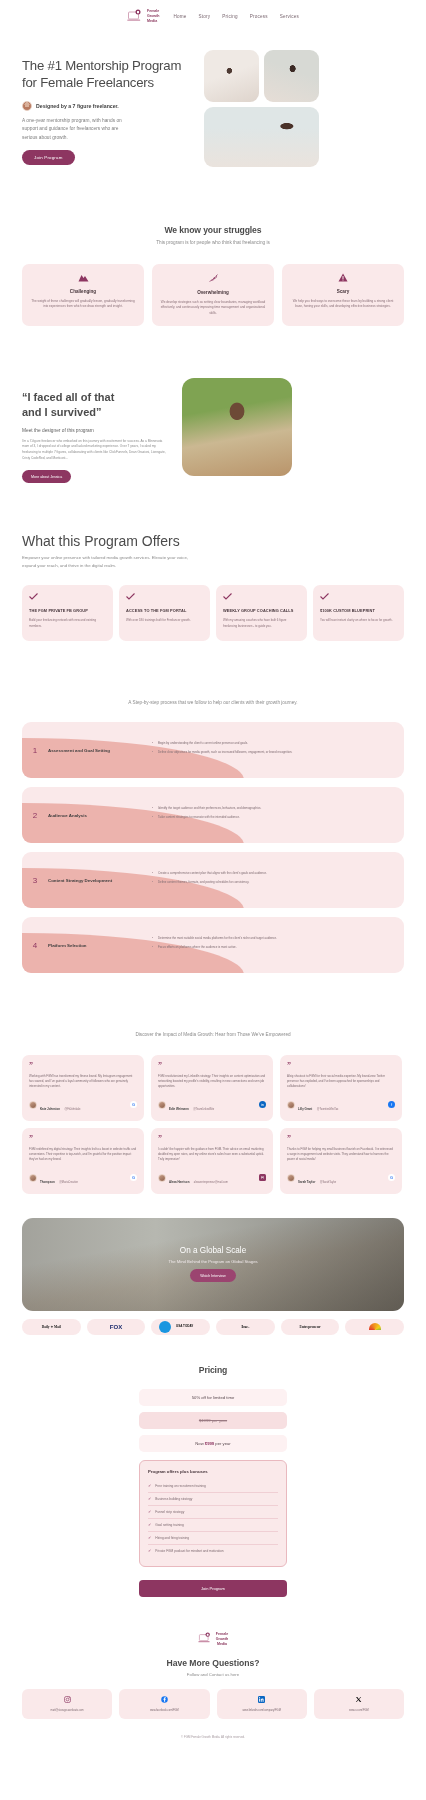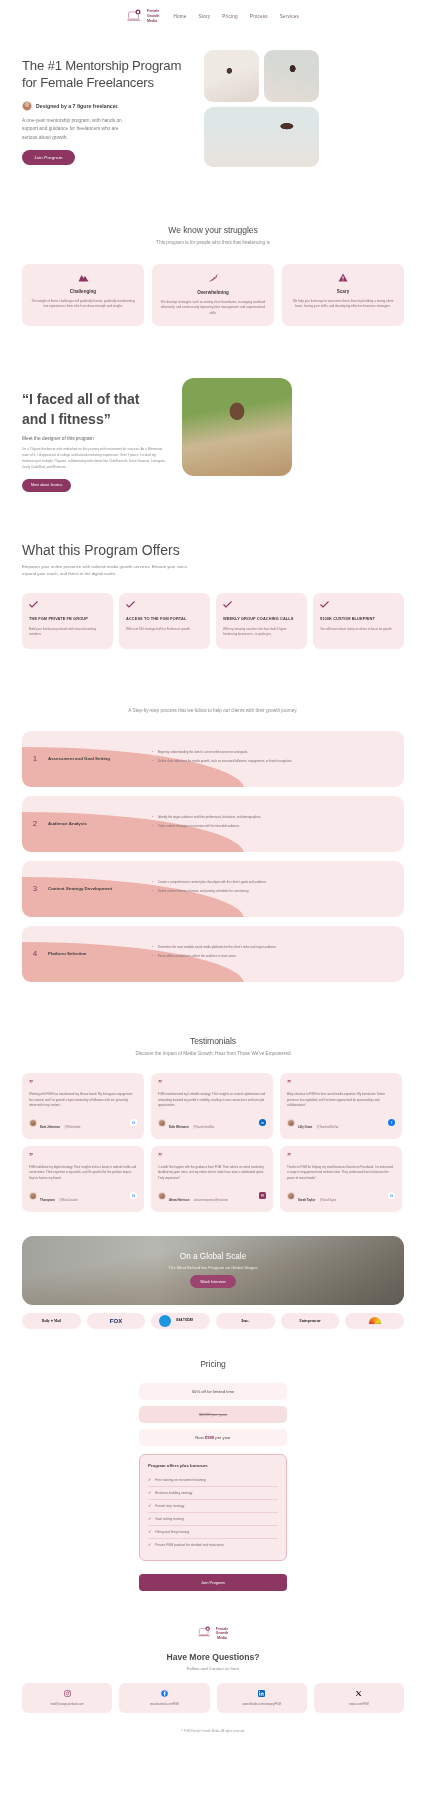--- a/index.html
+++ b/index.html
@@ -59,42 +59,42 @@
   .img-b { background:
      radial-gradient(ellipse at 52% 36%, #3b2a25 0 7%, transparent 8%),
      linear-gradient(200deg,#d7d9d4 0 40%,#e6ddd6 100%); }
   .img-c { background:
      radial-gradient(ellipse at 72% 32%, #4a3229 0 5%, transparent 6%),
      linear-gradient(180deg,#dfe6e6 0 35%,#eae3dd 100%); }
 
   
   .sec { padding: 0 22px; }
   .sec-title {
-    font-size: 8.6px; color: #4b4b4b; text-align: center; font-weight: 400;
+    font-size: 8.6px; color: #4b4b4b; text-align: center; font-weight: 700;
     letter-spacing: -.1px;
   }
   .sec-sub {
     font-size: 4.7px; color: #8a8a8a; text-align: center; margin-top: 4px; line-height: 1.6;
   }
 
   
   .struggles { padding-top: 58px; }
   .struggle-cards { display: flex; gap: 8px; margin-top: 17px; }
   .s-card {
     flex: 1; background: #fae9ea; border-radius: 7px; padding: 9px 7px 10px 7px;
     text-align: center; min-height: 62px;
   }
   .s-ico { font-size: 9px; color: #8d3661; line-height: 1; }
   .s-h { font-size: 4.6px; font-weight: 700; color: #45343a; margin-top: 5px; }
   .s-p { font-size: 3.1px; line-height: 1.8; color: #8a7078; margin-top: 5px; }
 
   
   .story { display: flex; padding: 52px 22px 0 22px; gap: 12px; align-items: flex-start; }
   .story-left { width: 148px; padding-top: 12px; }
-  .story-h { font-size: 14px; line-height: 1.38; color: #4b4b4b; }
+  .story-h { font-size: 11px; line-height: 1.38; color: #4b4b4b; }
   .story-sub { font-size: 4.8px; color: #5f5f5f; margin-top: 7px; }
   .story-p { font-size: 3.2px; line-height: 1.85; color: #8b8b8b; margin-top: 6px; }
   .btn-sm {
     display:inline-block; margin-top: 8px; background: #8d3661; color:#fff; border:none;
     border-radius: 16px; font-size: 3.6px; padding: 4.5px 9px; cursor:pointer;
     font-family: "Liberation Sans", sans-serif;
   }
   .story-img {
     width: 110px; height: 98px; border-radius: 12px;
     background:
@@ -157,21 +157,21 @@
   .t-handle { font-size: 2.6px; color: #8a7078; }
   .t-badge { width: 7px; height: 7px; border-radius: 2px; display:flex; align-items:center; justify-content:center; font-size: 4px; flex: 0 0 auto; }
   .bg-google { background: #fff; color: #4285f4; font-weight: 700; border-radius: 50%; }
   .bg-li { background: #0a66c2; color: #fff; border-radius: 50%; }
   .bg-fb { background: #1877f2; color: #fff; border-radius: 50%; }
   .bg-mail { background: #8d3661; color: #fff; border-radius: 1.5px; }
 
   
   .global { padding: 24px 22px 0 22px; }
   .global-banner {
-    position: relative; height: 69px; border-radius: 11px; overflow: hidden;
+    position: relative; height: 93px; border-radius: 11px; overflow: hidden;
     background:
       linear-gradient(90deg, rgba(60,50,45,.30), rgba(70,58,50,.18) 35%, rgba(40,34,30,.45)),
       linear-gradient(170deg,#cfd3cc 0 30%, #b9b4a6 55%, #8e8a7e 100%);
     display: flex; align-items: center; justify-content: center; flex-direction: column;
   }
   .global-banner .gtitle { color: #fff; font-size: 8.2px; position: relative; z-index:3; }
   .global-banner .gsub { color: #f0e9ea; font-size: 4.2px; margin-top: 4px; position: relative; z-index:3; }
   .btn-watch {
     margin-top: 5px; background: #9b4470; color: #fff; border: none; border-radius: 14px;
     font-size: 3.6px; padding: 4.5px 10px; position: relative; z-index:3; cursor: pointer;
@@ -320,21 +320,21 @@
         <div class="s-h">Scary</div>
         <div class="s-p">We help you find ways to overcome these fears by building a strong client base, honing your skills, and developing effective business strategies.</div>
       </div>
     </div>
   </section>
 
   <section class="story">
     <div class="story-left">
       <h2 class="story-h">
         <span>“I faced all of that</span><br>
-        <span>and I fitness”</span>
+        <span>and I survived”</span>
       </h2>
       <div class="story-sub">Meet the designer of this program</div>
       <p class="story-p">I'm a 7-figure freelancer who embarked on this journey with excitement for success. As a Minnesota mom of 3, I dropped out of college and lacked marketing experience. Over 7 years, I scaled my freelancing to multiple 7 figures, collaborating with clients like ClickFunnels, Dean Graziosi, Lionsgate, Cristy CodeRed, and Morticost...</p>
       <button class="btn-sm">More about Jessica</button>
     </div>
     <div class="story-img"></div>
   </section>
 
   <section class="sec offers">
     <h2>What this Program Offers</h2>
@@ -420,21 +420,20 @@
         <ul class="bullets">
           <li>Determine the most suitable social media platforms for the client's niche and target audience.</li>
           <li>Focus efforts on platforms where the audience is most active.</li>
         </ul>
       </div>
 
     </div>
   </section>
 
   <section class="sec testimonials">
-    <h2 class="sec-title">Testimonials</h2>
     <p class="sec-sub">Discover the Impact of Media Growth: Hear from Those We've Empowered</p>
     <div class="t-grid">
 
       <div class="t-card">
         <div class="t-q">”</div>
         <div class="t-text">Working with FGM has transformed my fitness brand. My Instagram engagement has soared, and I've gained a loyal community of followers who are genuinely interested in my content.</div>
         <div class="t-foot">
           <span class="t-av"></span>
           <span class="t-meta">
             <span class="t-name">Kate Johnston</span>

